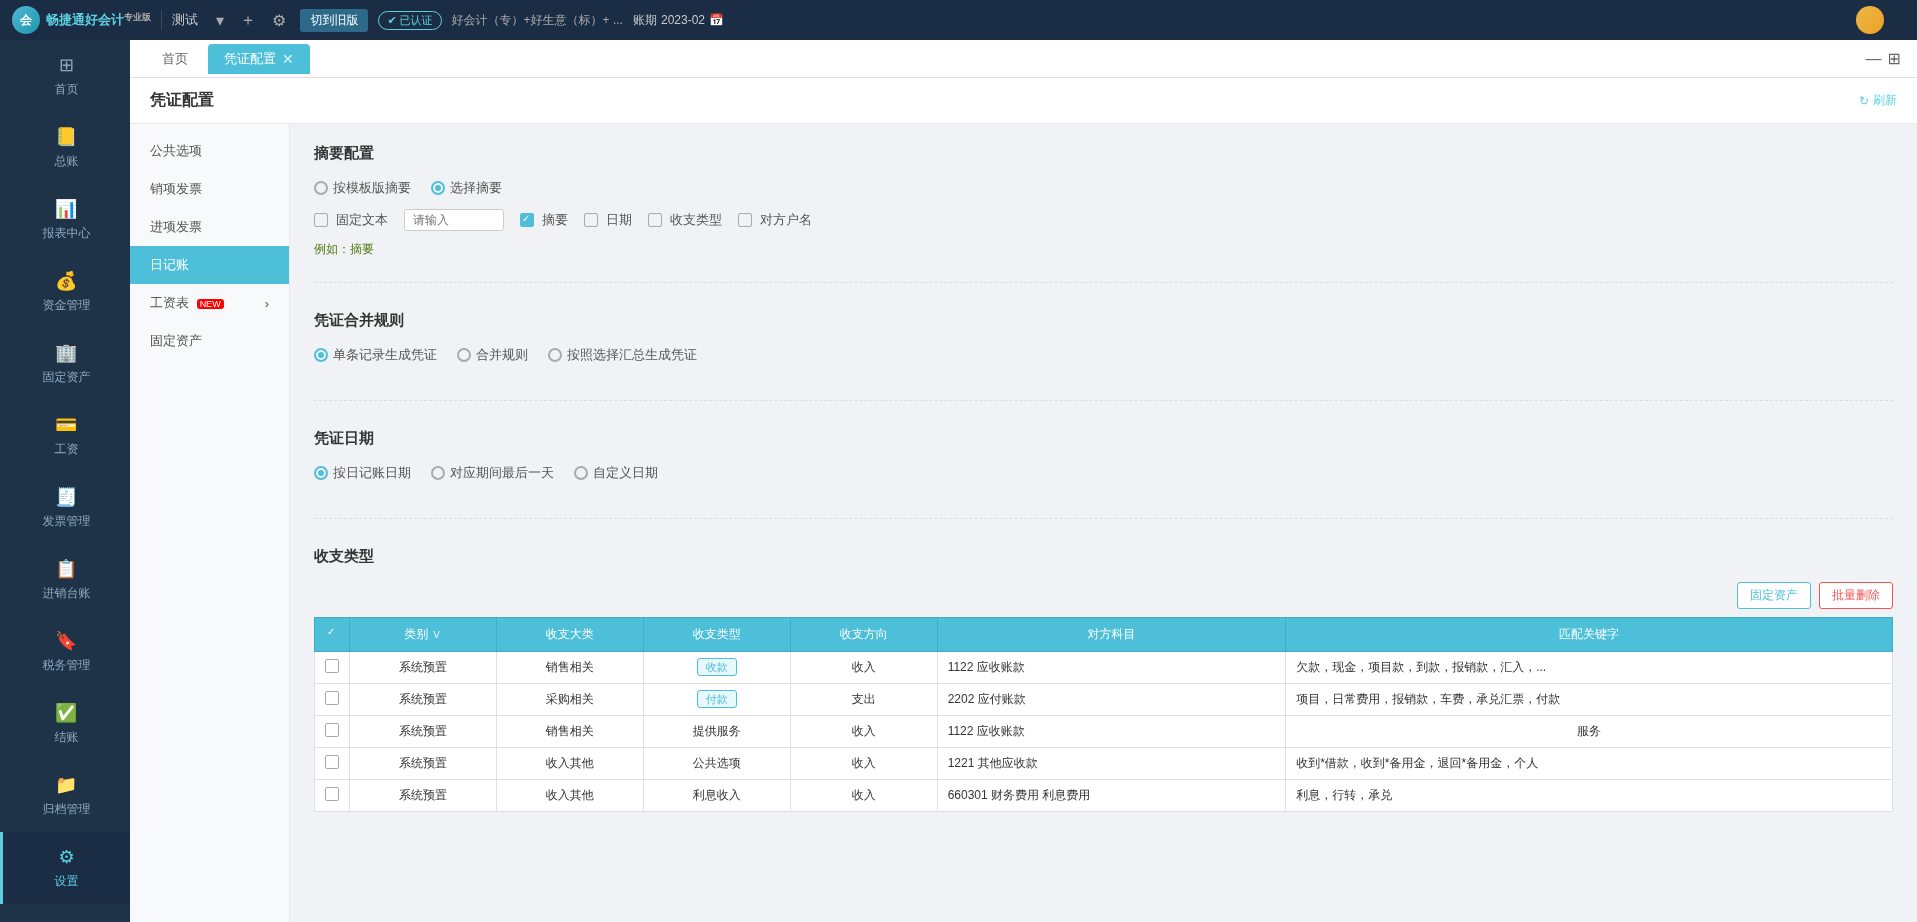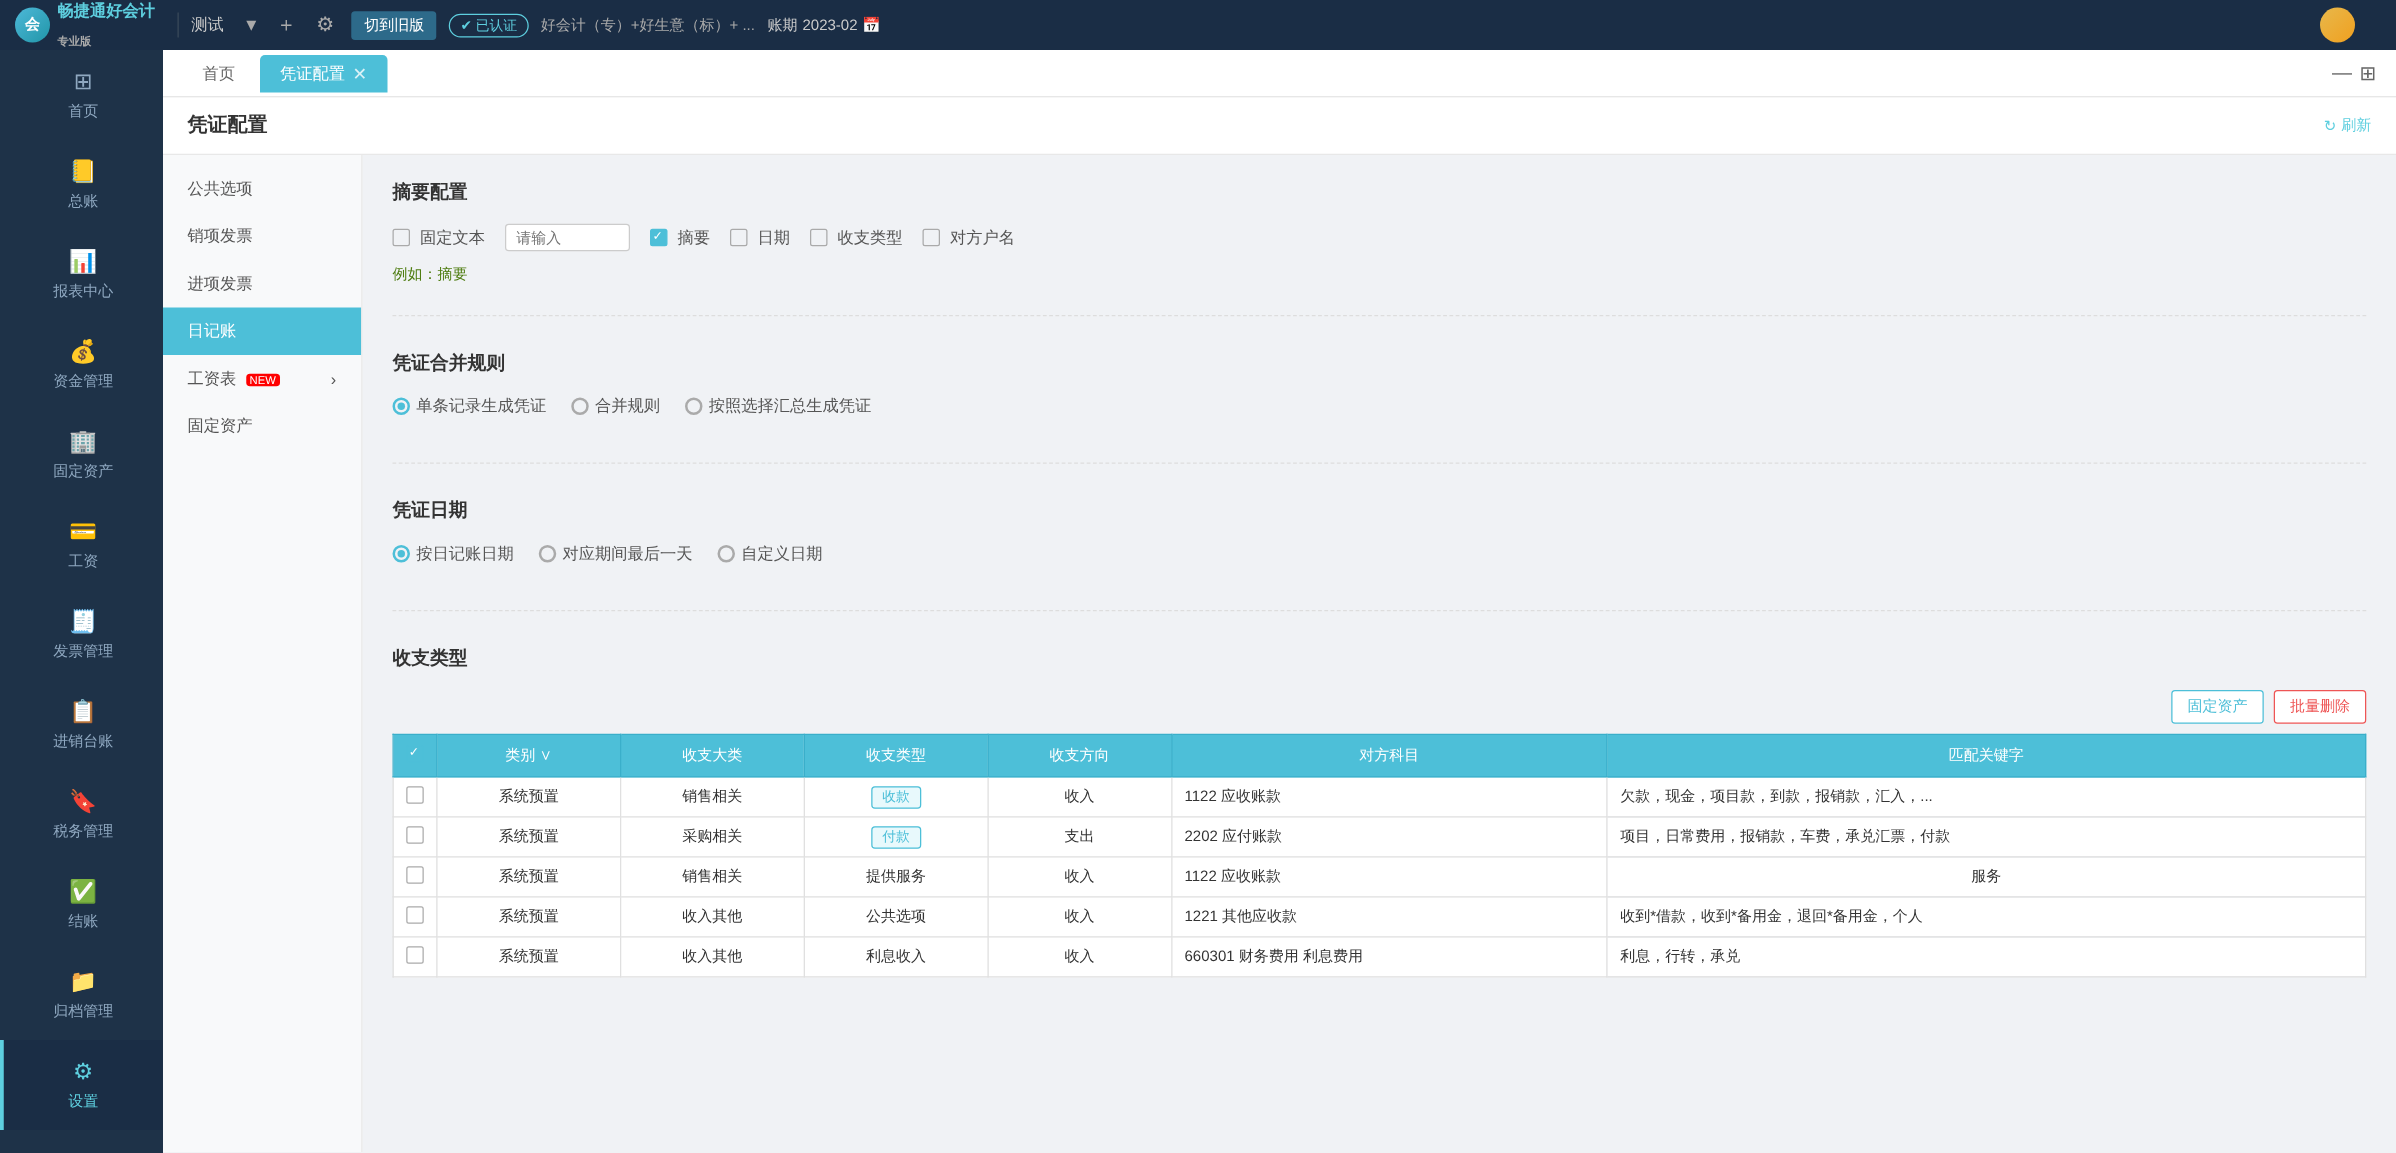--- a/index.html
+++ b/index.html
@@ -2,21 +2,21 @@
 <html><head>
   <meta charset="utf-8">
   <style>
     * { box-sizing: border-box; margin: 0; padding: 0; }
     body { font-family: 'Microsoft YaHei', Arial, sans-serif; font-size: 13px; background: #f0f2f5; color: #333; height: 922px; overflow: hidden; display: flex; flex-direction: column; }
 
     
     .top-bar { height: 40px; background: #1a2d45; display: flex; align-items: center; padding: 0 12px; gap: 10px; flex-shrink: 0; }
     .top-bar-logo { color: white; font-size: 14px; font-weight: bold; display: flex; align-items: center; gap: 6px; min-width: 120px; }
     .logo-icon { width: 28px; height: 28px; background: linear-gradient(135deg, #4db8d8, #2196a8); border-radius: 50%; display: flex; align-items: center; justify-content: center; color: white; font-size: 12px; font-weight: bold; }
-    .logo-text { display: flex; flex-direction: column; line-height: 1.2; gap: 12px; }
+    .logo-text { display: flex; flex-direction: row; line-height: 1.2; }
     .logo-text span:first-child { font-size: 13px; color: #5ecfdf; }
     .logo-text span:last-child { font-size: 9px; color: #aaa; }
     .top-divider { width: 1px; height: 20px; background: #3a4a5a; }
     .top-bar-title { color: #ccc; font-size: 13px; }
     .top-bar-controls { display: flex; align-items: center; gap: 8px; margin-left: 4px; }
     .top-bar-controls .icon-btn { color: #aaa; cursor: pointer; font-size: 16px; padding: 2px 4px; }
     .top-bar-btn { background: #2d6a8a; color: white; border: none; border-radius: 3px; padding: 3px 10px; font-size: 12px; cursor: pointer; }
     .top-bar-tag { background: transparent; border: 1px solid #5ecfdf; color: #5ecfdf; border-radius: 10px; padding: 1px 8px; font-size: 11px; display: flex; align-items: center; gap: 3px; }
     .top-bar-period { color: #ccc; font-size: 12px; display: flex; align-items: center; gap: 4px; }
     .top-bar-right { margin-left: auto; display: flex; align-items: center; gap: 12px; color: #ec4899; font-size: 12px; flex-direction: column; }
@@ -237,20 +237,30 @@
         </div>
         <div class="left-nav-item">
           <span>固定资产</span>
         </div>
       </div>
 
       <div class="right-content">
 
         <div class="section">
           <div class="section-title">摘要配置</div>
+          <div class="radio-group">
+            <label class="radio-item">
+              <span class="radio-circle"></span>
+              <span>按模板版摘要</span>
+            </label>
+            <label class="radio-item">
+              <span class="radio-circle selected"></span>
+              <span>选择摘要</span>
+            </label>
+          </div>
           <div class="checkbox-group">
             <label class="checkbox-item">
               <span class="checkbox-box"></span>
               <span>固定文本</span>
             </label>
             <input class="text-input" type="text" placeholder="请输入" style="">
             <label class="checkbox-item">
               <span class="checkbox-box checked"></span>
               <span>摘要</span>
             </label>

